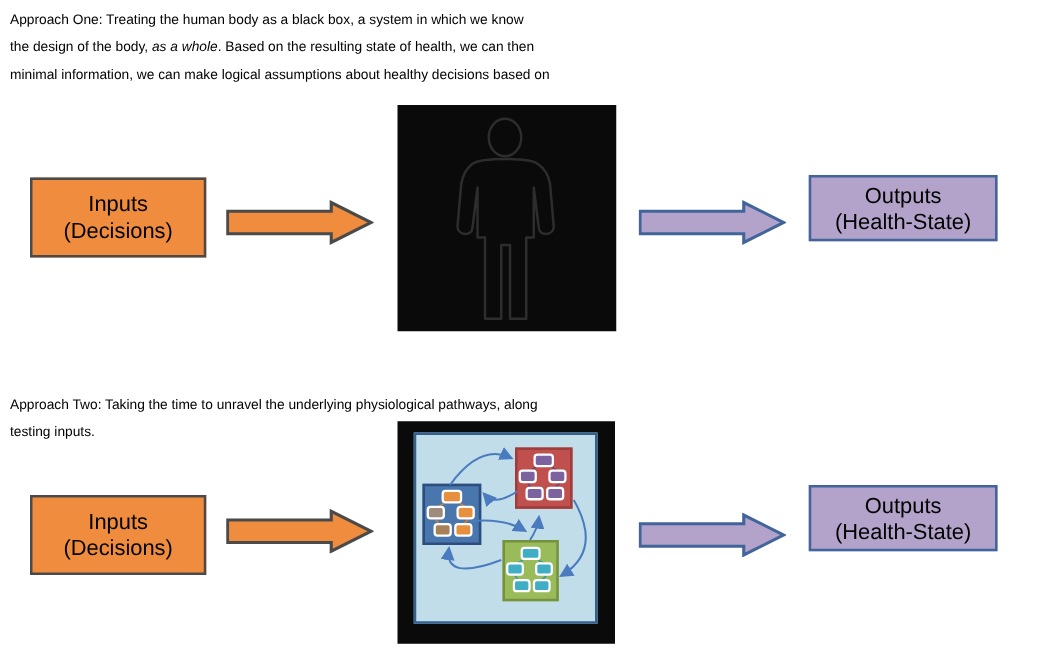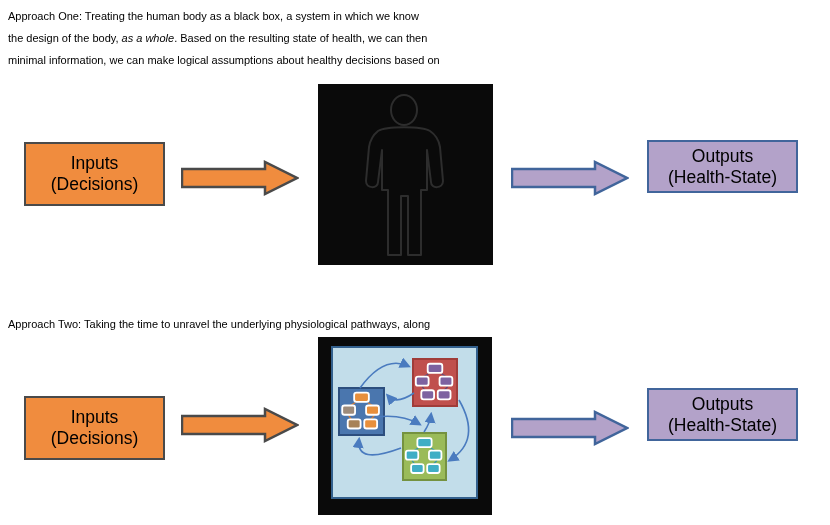--- a/index.html
+++ b/index.html
@@ -80,20 +80,21 @@
   <polygon class="arrow-purple" points="1,9 84,9 84,2 116,18 84,34 84,27 1,27"></polygon>
 </svg>
 
 <div class="flow-box outputs-box" style="left:647px;top:140px;">
   <div>Outputs</div>
   <div>(Health-State)</div>
 </div>
 
 <div class="para" style="top:277px;margin-top:36px;">
   <div class="ln">Approach Two: Taking the time to unravel the underlying physiological pathways, along</div>
+  <div class="ln">testing inputs.</div>
 </div>
 
 <div class="flow-box inputs-box" style="left:24px;top:396px;">
   <div>Inputs</div>
   <div>(Decisions)</div>
 </div>
 
 <svg class="block-arrow" style="left:181px;top:407px;" viewBox="0 0 118 36">
   <polygon class="arrow-orange" points="1,9 84,9 84,2 116,18 84,34 84,27 1,27"></polygon>
 </svg>

